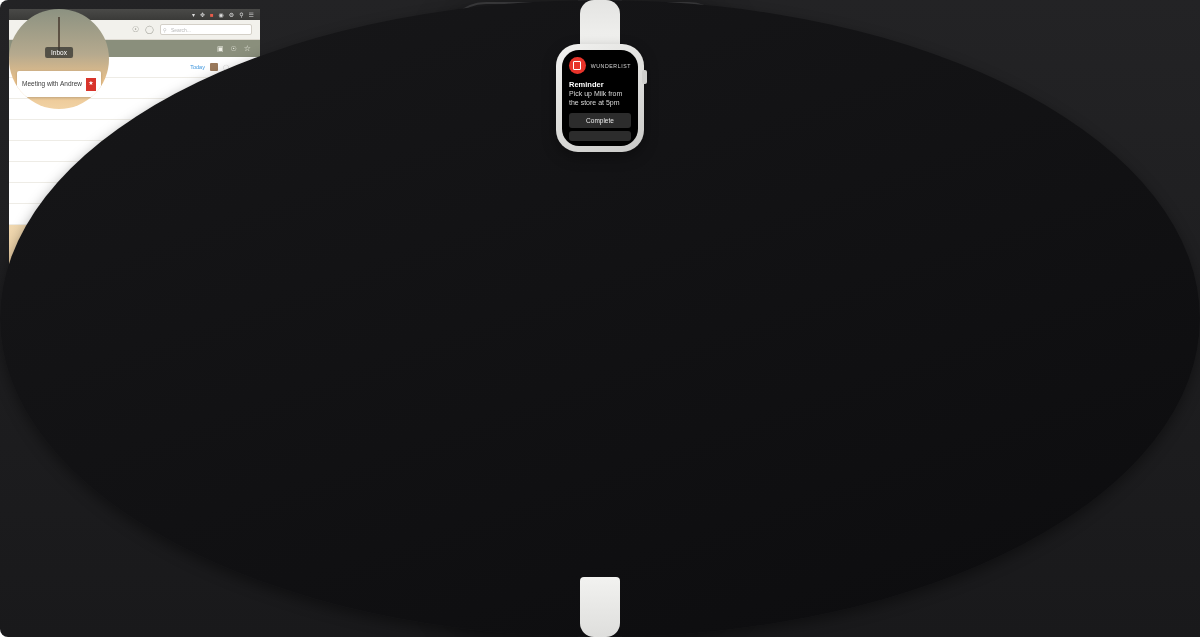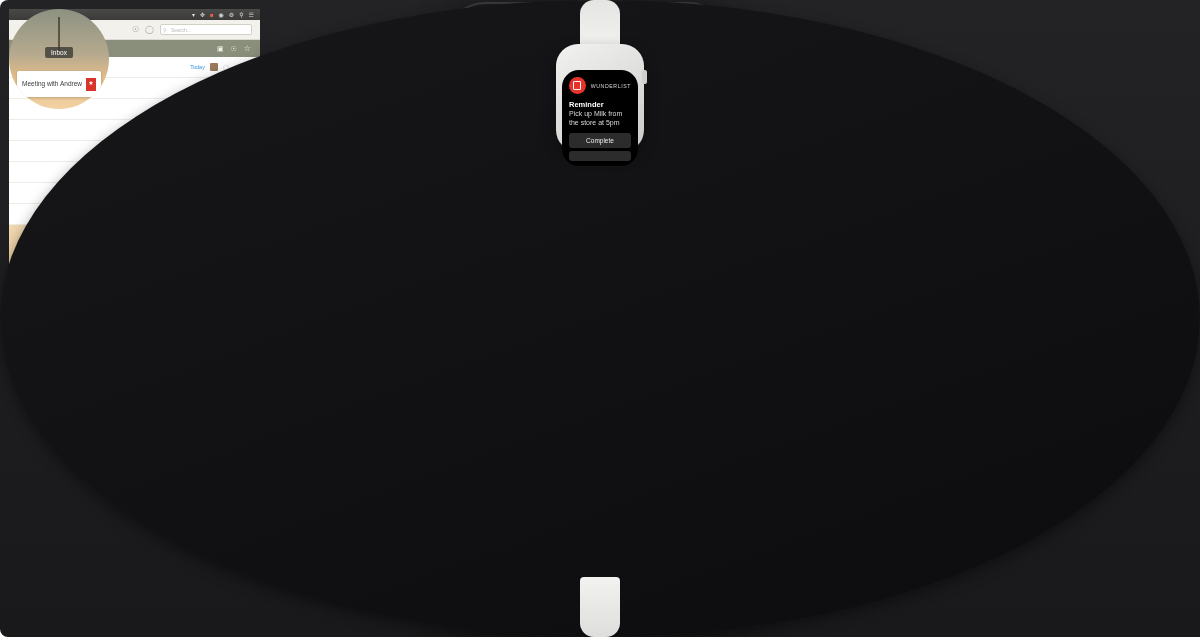--- a/index.html
+++ b/index.html
@@ -158,21 +158,21 @@
      border-radius:14px 14px 4px 4px; }
   #awtStrapB { position:absolute; left:50%; bottom:0; transform:translateX(-50%);
      width:40px;height:60px; background:linear-gradient(180deg,#f2f2f0,#dededc);
      border-radius:4px 4px 14px 14px; }
   #awtCase { position:absolute; left:50%; top:44px; transform:translateX(-50%);
      width:88px; height:108px; border-radius:22px;
      background:linear-gradient(150deg,#f2f2f0,#c9c9c7); box-shadow:0 5px 14px rgba(0,0,0,.35); }
   #awtCrown { position:absolute; right:-3px; top:26px; width:5px;height:14px;
      border-radius:2px; background:#d0d0ce; }
   #awtScreen { position:absolute; left:6px; top:6px; width:76px; height:96px;
-     border-radius:17px; background:#000; overflow:hidden; padding:7px 7px 0;margin-top:20px; }
+     border-radius:17px; background:#000; overflow:hidden; padding:7px 7px 0; }
   #awtHead { display:flex; align-items:center; gap:5px; }
   #awtIcon { width:17px;height:17px;border-radius:50%;background:#e8332a;
      display:flex;align-items:center;justify-content:center; }
   #awtIcon i { width:8px;height:9px;border:1.3px solid #fff;border-radius:1px;
      display:block; }
   #awtBrand { font-size:5.2px; color:#d8d8d8; letter-spacing:.6px; margin-left:auto; }
   #awtTitle { color:#fff; font-size:7.5px; font-weight:bold; margin-top:6px; }
   #awtBody { color:#d9d9d9; font-size:7px; line-height:1.25; margin-top:1px; }
   #awtBtn { margin-top:5px; height:15px; background:#2c2c2c; border-radius:3px;
      color:#eaeaea; font-size:6.5px; display:flex; align-items:center; justify-content:center; }

